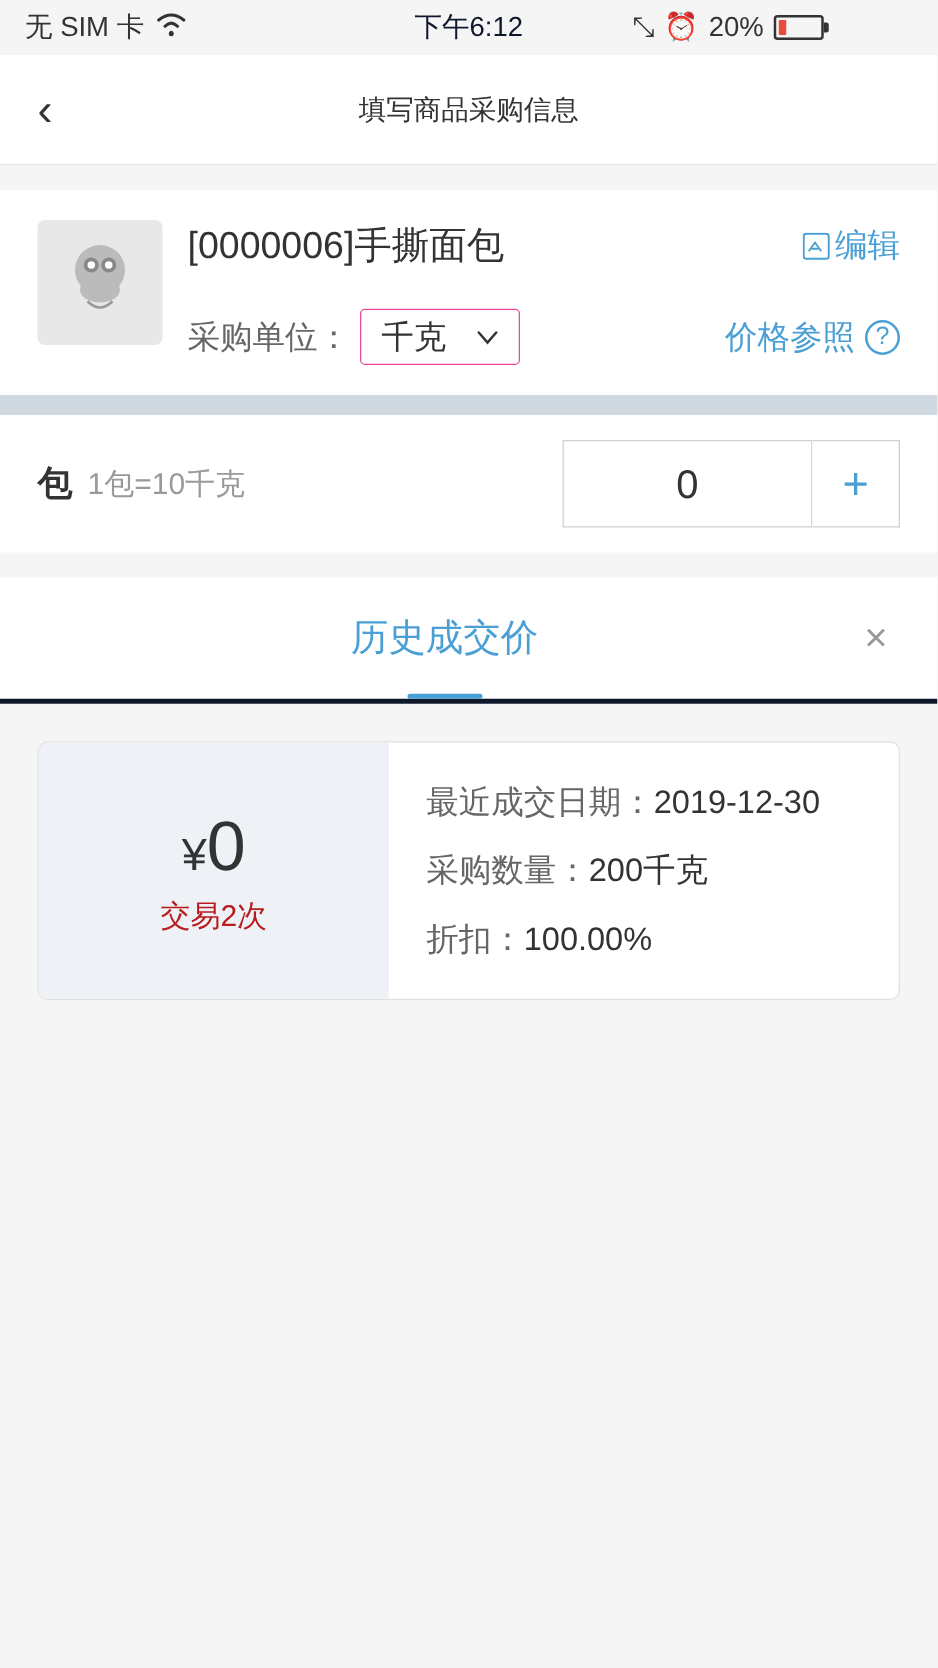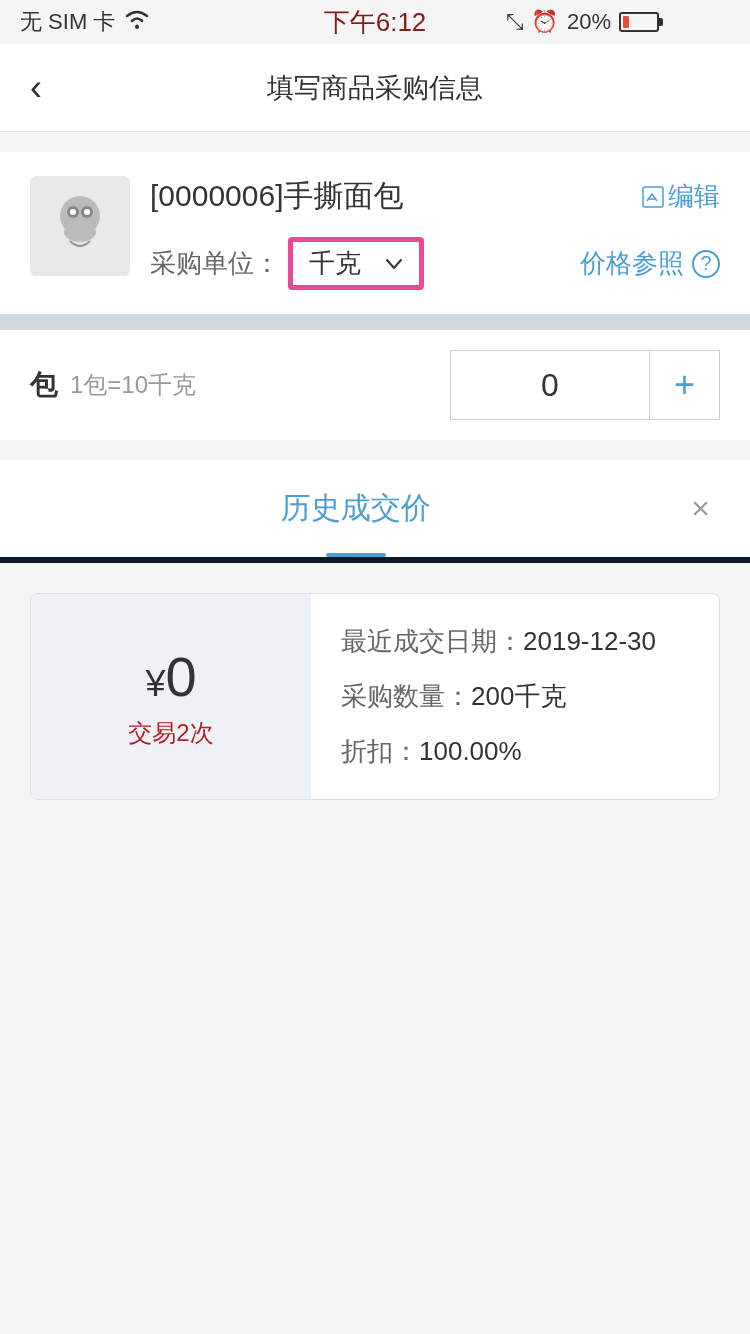--- a/index.html
+++ b/index.html
@@ -24,23 +24,23 @@
       font-size: 24px;
     }
     .status-left {
       display: flex;
       align-items: center;
       gap: 8px;
       font-size: 22px;
       color: #333;
     }
     .status-center {
-      font-size: 26px;
+      font-size: 22px;
       font-weight: 500;
-      color: #7f1d1d;
+      color: #0f172a;
       position: absolute;
       left: 50%;
       transform: translateX(-50%);
     }
     .status-right {
       display: flex;
       align-items: center;
       gap: 8px;
       font-size: 22px;
       color: #333;
@@ -85,21 +85,21 @@
       border-bottom: 1px solid #e5e5e5;
     }
     .nav-back {
       position: absolute;
       left: 30px;
       font-size: 36px;
       color: #333;
       cursor: pointer;
     }
     .nav-title {
-      font-size: 27px;
+      font-size: 22px;
       font-weight: 500;
       color: #333;
     }
 
     
     .product-card {
       background: #fff;
       margin-top: 20px;
       padding: 24px 30px;
       display: flex;
@@ -117,21 +117,21 @@
       flex-shrink: 0;
       overflow: hidden;
     }
     .product-info {
       flex: 1;
     }
     .product-header {
       display: flex;
       justify-content: space-between;
       align-items: center;
-      margin-bottom: 20px;
+      margin-bottom: 30px;
     }
     .product-name {
       font-size: 30px;
       color: #333;
       font-weight: 500;
     }
     .edit-link {
       font-size: 26px;
       color: #4a9fd4;
       display: flex;
@@ -142,21 +142,21 @@
     .purchase-unit-row {
       display: flex;
       align-items: center;
       justify-content: space-between;
     }
     .purchase-unit-label {
       font-size: 26px;
       color: #666;
     }
     .unit-dropdown {
-      border: 5px solid #ec4899;
+      border: 1px solid #ec4899;
       border-radius: 4px;
       padding: 4px 16px;
       font-size: 26px;
       color: #333;
       display: flex;
       align-items: center;
       gap: 24px;
       margin-left: 8px;
       background: #fff;
       cursor: pointer;
@@ -235,21 +235,21 @@
       cursor: pointer;
       display: flex;
       align-items: center;
       justify-content: center;
     }
 
     
     .tabs-container {
       background: #fff;
       margin-top: 20px;
-      border-bottom: 6px solid #0f172a;
+      border-bottom: 4px solid #0f172a;
       display: flex;
       align-items: center;
       padding: 0 30px;
       position: relative;
     }
     .tab-item {
       flex: 1;
       text-align: center;
       padding: 28px 0;
       font-size: 30px;

